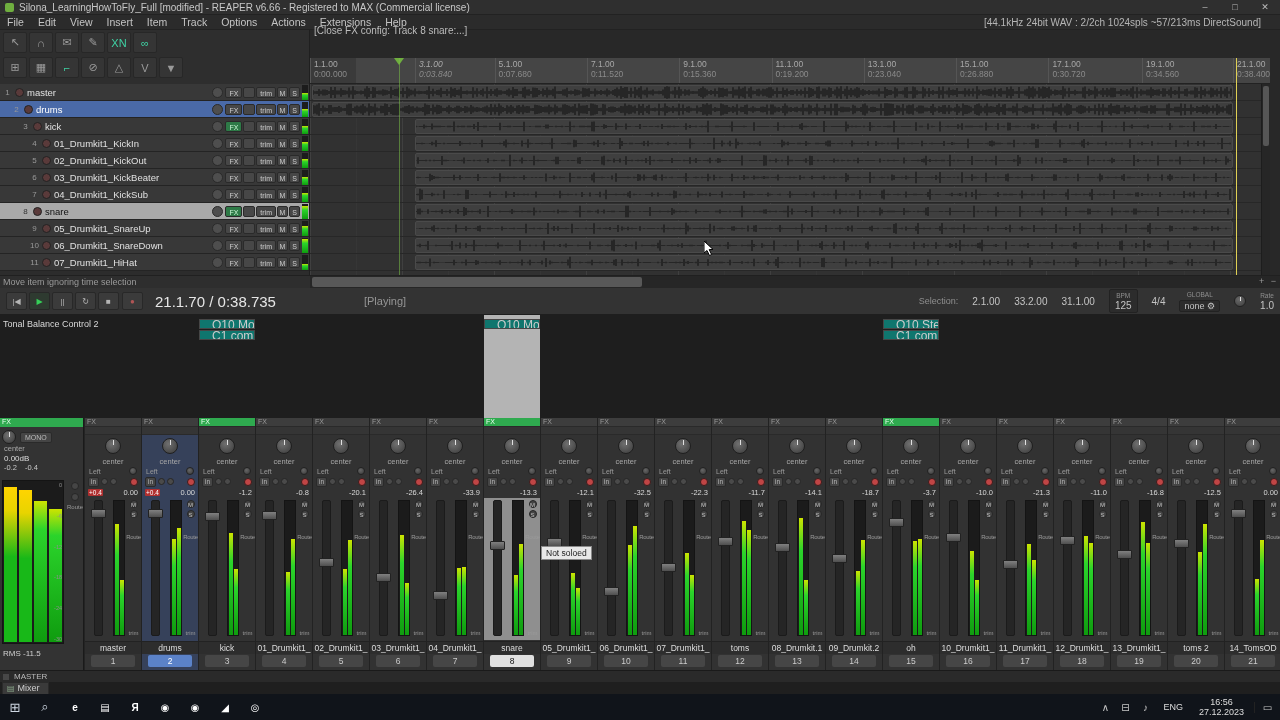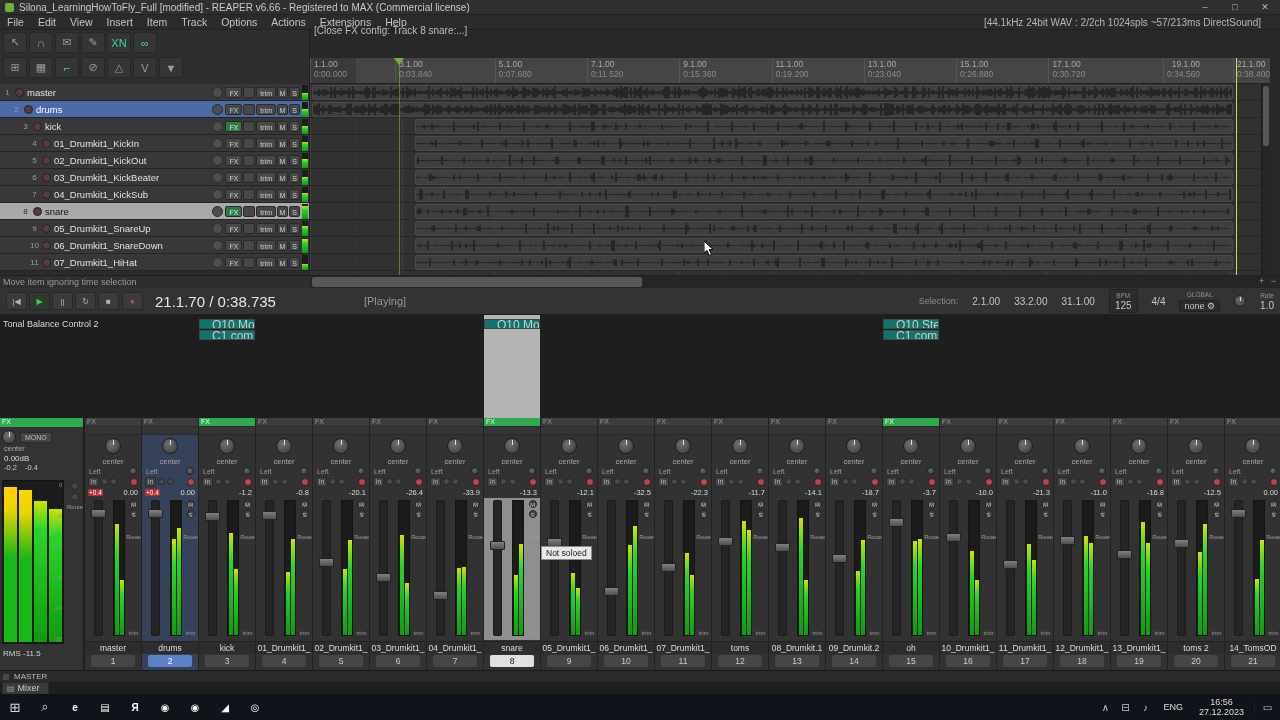--- a/index.html
+++ b/index.html
@@ -218,21 +218,21 @@
 
 <div class="ruler">
   <div class="ruler-sel"></div>
   <div id="ruler-marks">
 
       <div class="ruler-mark" style="left: 0px;">
         <span class="t1">1.1.00</span>
         <span class="t2">0:00.000</span>
       </div>
 
-      <div class="ruler-mark" style="left: 85px;">
+      <div class="ruler-mark" style="left: 105px; font-style: italic;">
         <span class="t1">3.1.00</span>
         <span class="t2">0:03.840</span>
       </div>
 
       <div class="ruler-mark" style="left: 184.6px;">
         <span class="t1">5.1.00</span>
         <span class="t2">0:07.680</span>
       </div>
 
       <div class="ruler-mark" style="left: 276.9px;">
@@ -258,21 +258,21 @@
       <div class="ruler-mark" style="left: 646.1px;">
         <span class="t1">15.1.00</span>
         <span class="t2">0:26.880</span>
       </div>
 
       <div class="ruler-mark" style="left: 738.4px;">
         <span class="t1">17.1.00</span>
         <span class="t2">0:30.720</span>
       </div>
 
-      <div class="ruler-mark" style="left: 853px; text-align: right;">
+      <div class="ruler-mark" style="left: 832px;">
         <span class="t1">19.1.00</span>
         <span class="t2">0:34.560</span>
       </div>
 
       <div class="ruler-mark" style="left: 923px;">
         <span class="t1">21.1.00</span>
         <span class="t2">0:38.400</span>
       </div>
     </div>
   <div class="edit-flag" style="left:89px"></div>

